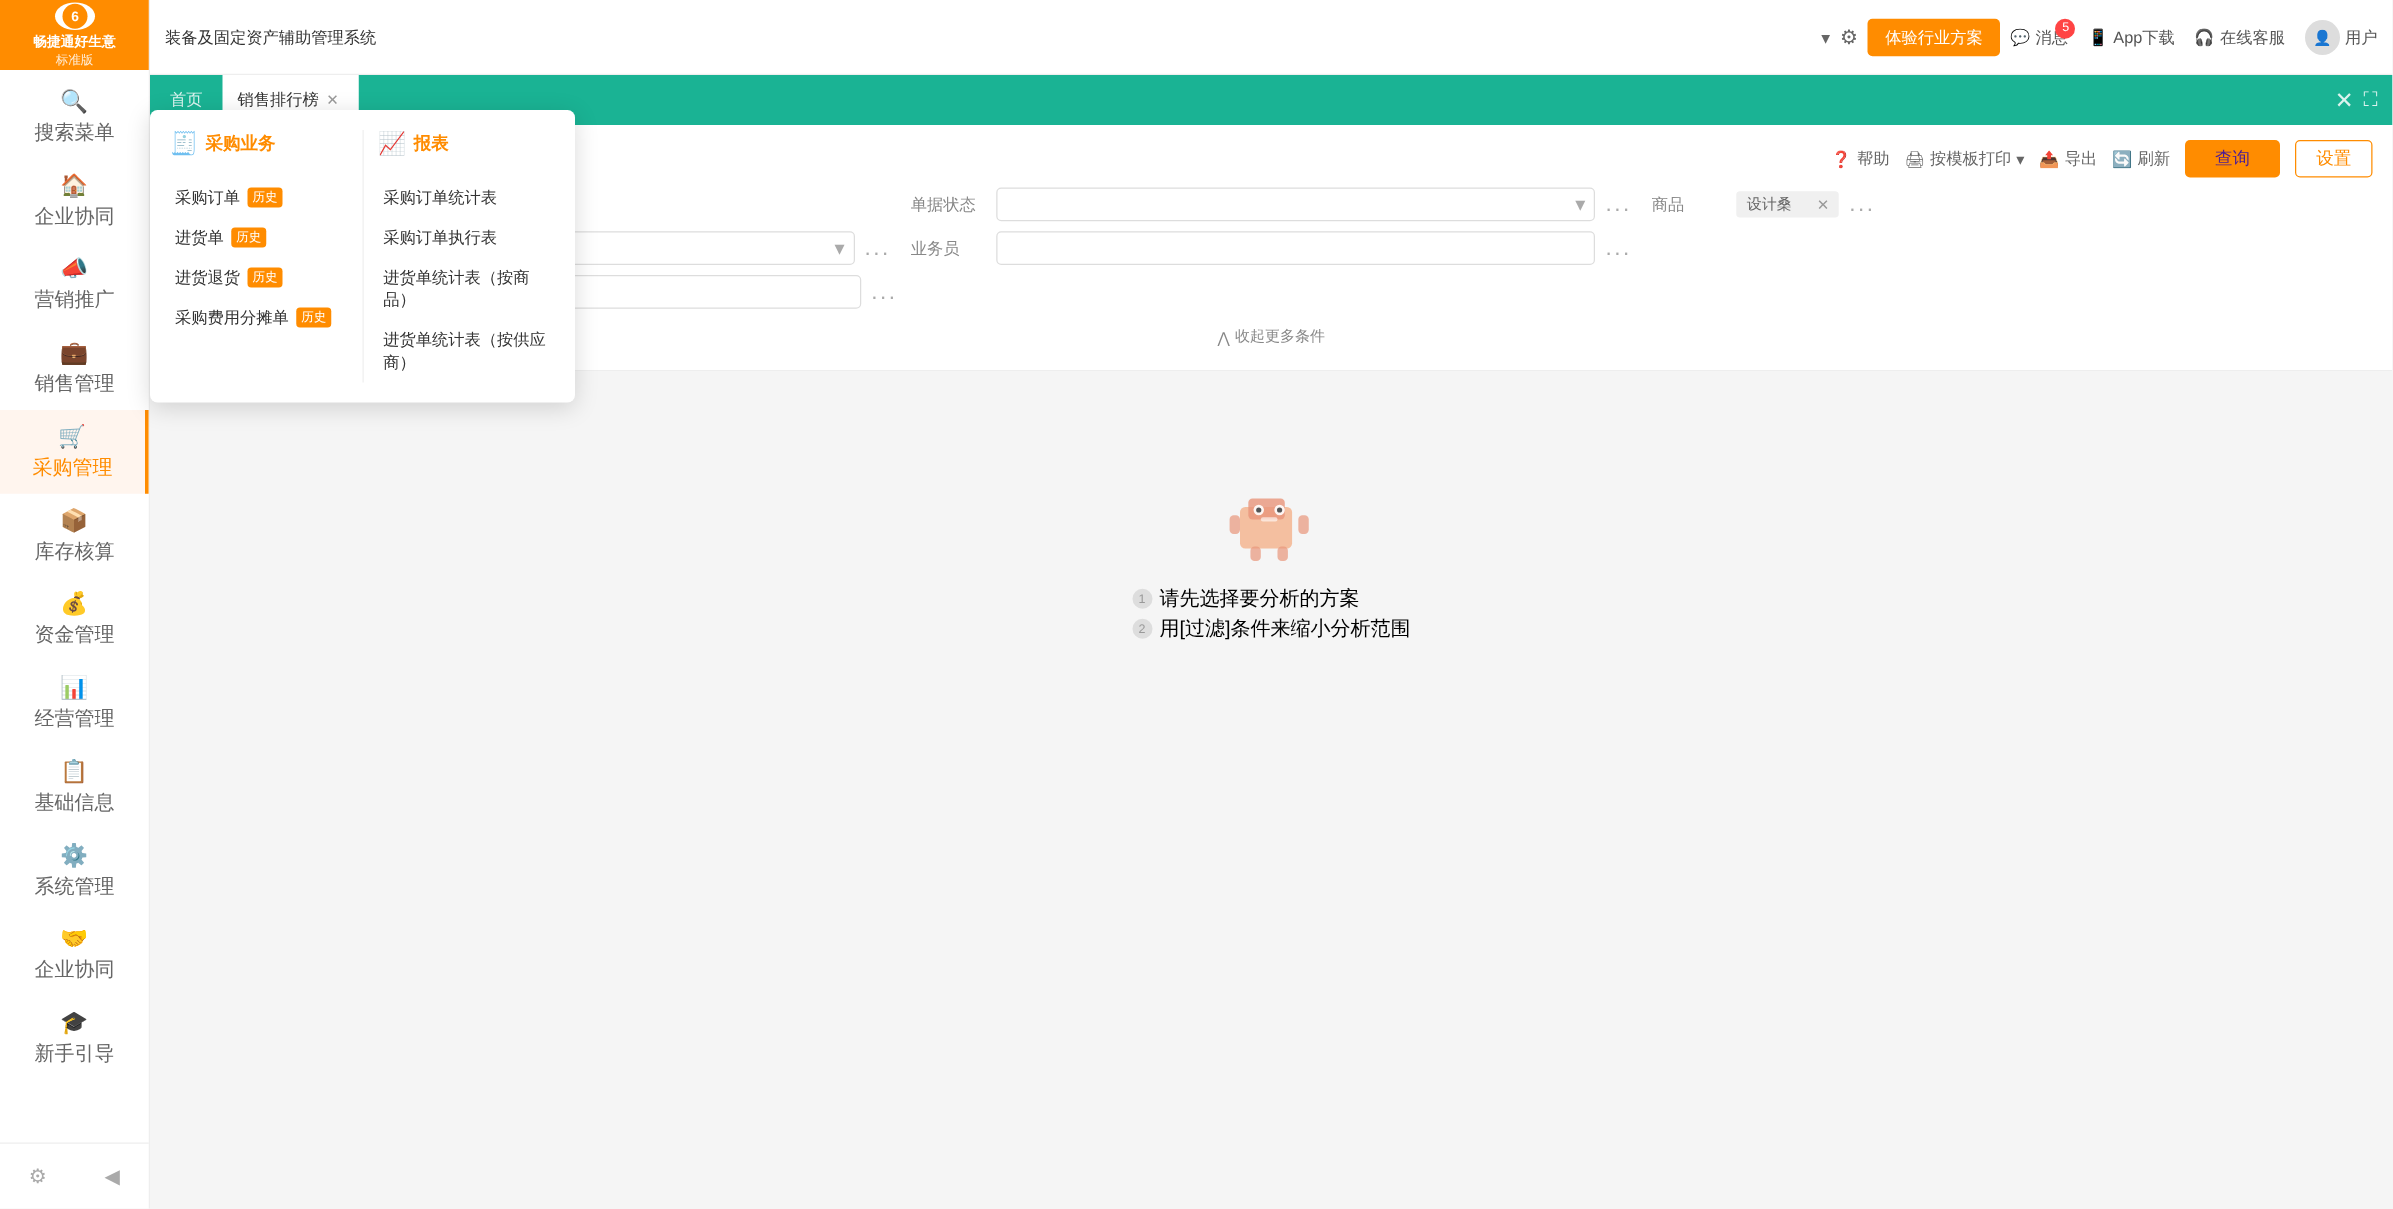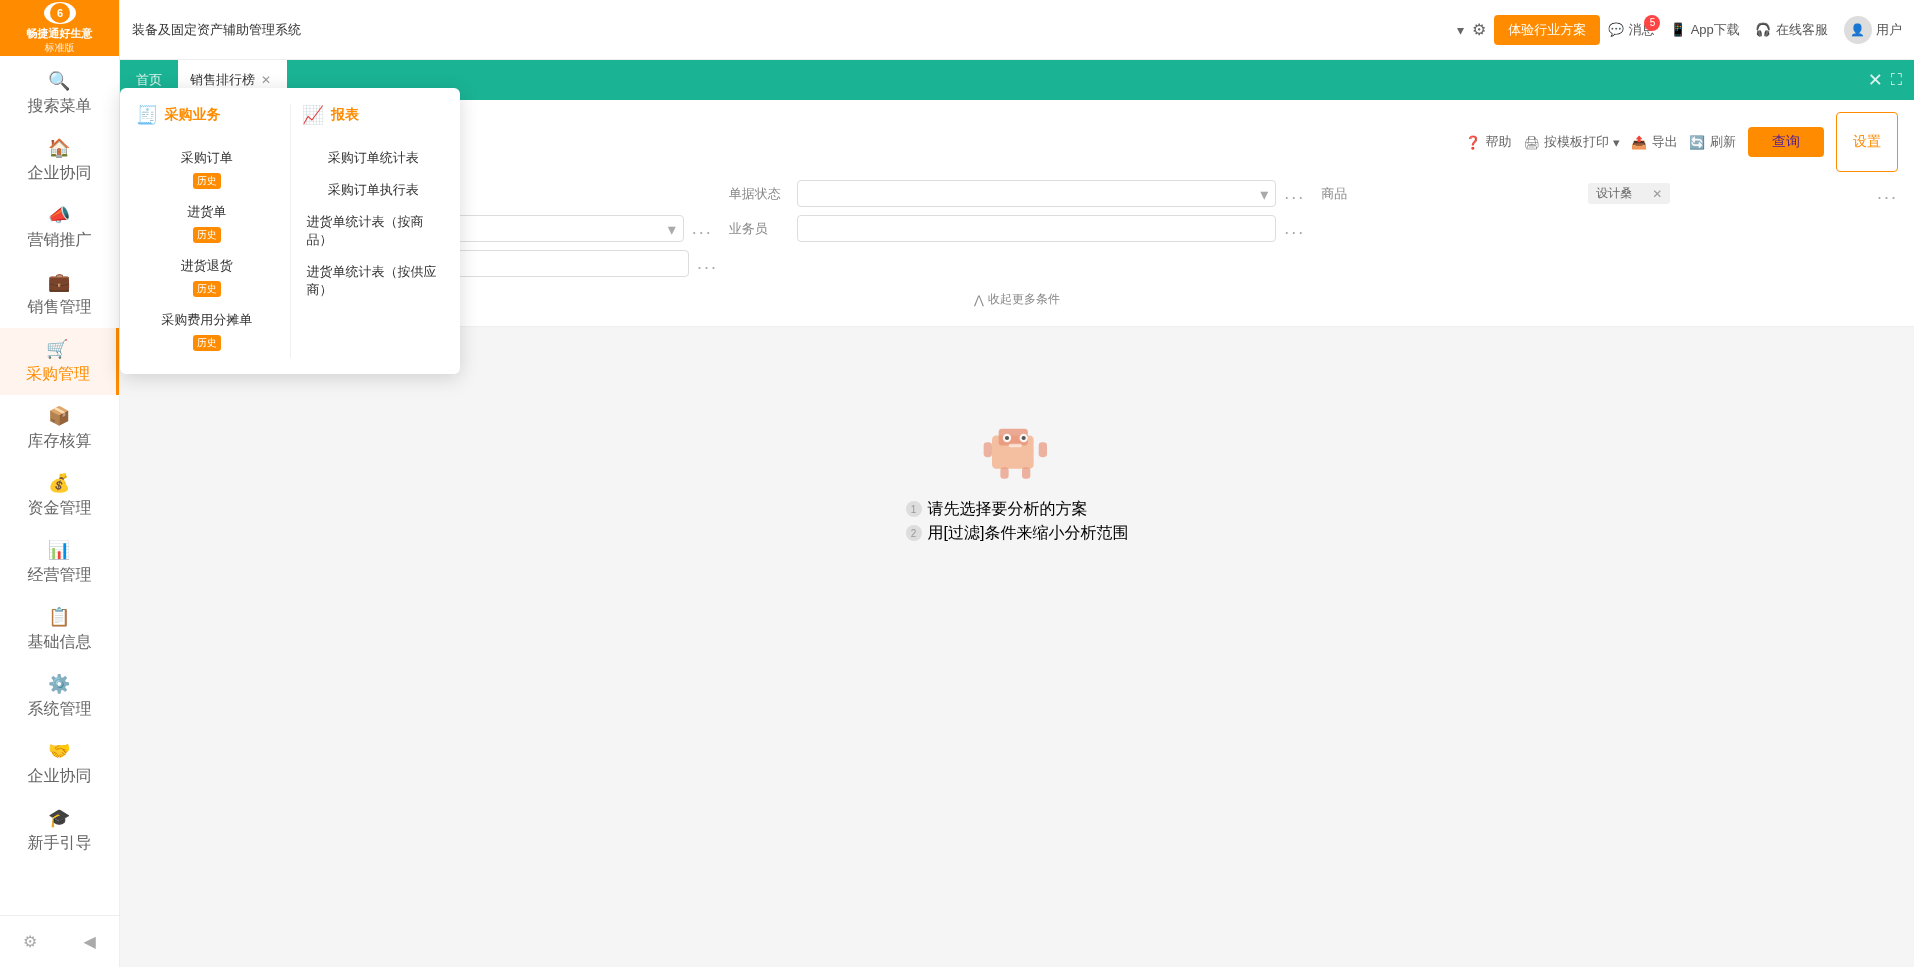--- a/index.html
+++ b/index.html
@@ -224,21 +224,20 @@
     }
     .menu-item {
       display: flex;
       align-items: center;
       gap: 6px;
       padding: 7px 4px;
       cursor: pointer;
       color: #333;
       font-size: 13px;
       border-radius: 4px;
-      flex-direction: column;
     }
     .history-badge {
       background: #ff8c00;
       color: white;
       border-radius: 3px;
       font-size: 10px;
       padding: 1px 4px;
     }
 
     
@@ -277,39 +276,38 @@
       border-radius: 4px;
       padding: 6px 24px;
       font-size: 14px;
       cursor: pointer;
     }
     .setting-btn {
       background: #fff;
       color: #ff8c00;
       border: 1px solid #ff8c00;
       border-radius: 4px;
-      padding: 20px 16px;
+      padding: 5px 16px;
       font-size: 14px;
       cursor: pointer;
     }
 
     .filter-row {
       display: flex;
       align-items: center;
       gap: 16px;
       margin-bottom: 8px;
       flex-wrap: wrap;
     }
     .filter-field {
       display: flex;
       align-items: center;
       gap: 8px;
       flex: 1;
       min-width: 200px;
-      justify-content: space-between;
     }
     .filter-label {
       color: #888;
       font-size: 13px;
       white-space: nowrap;
       min-width: 60px;
     }
     .filter-input {
       flex: 1;
       border: 1px solid #ddd;

